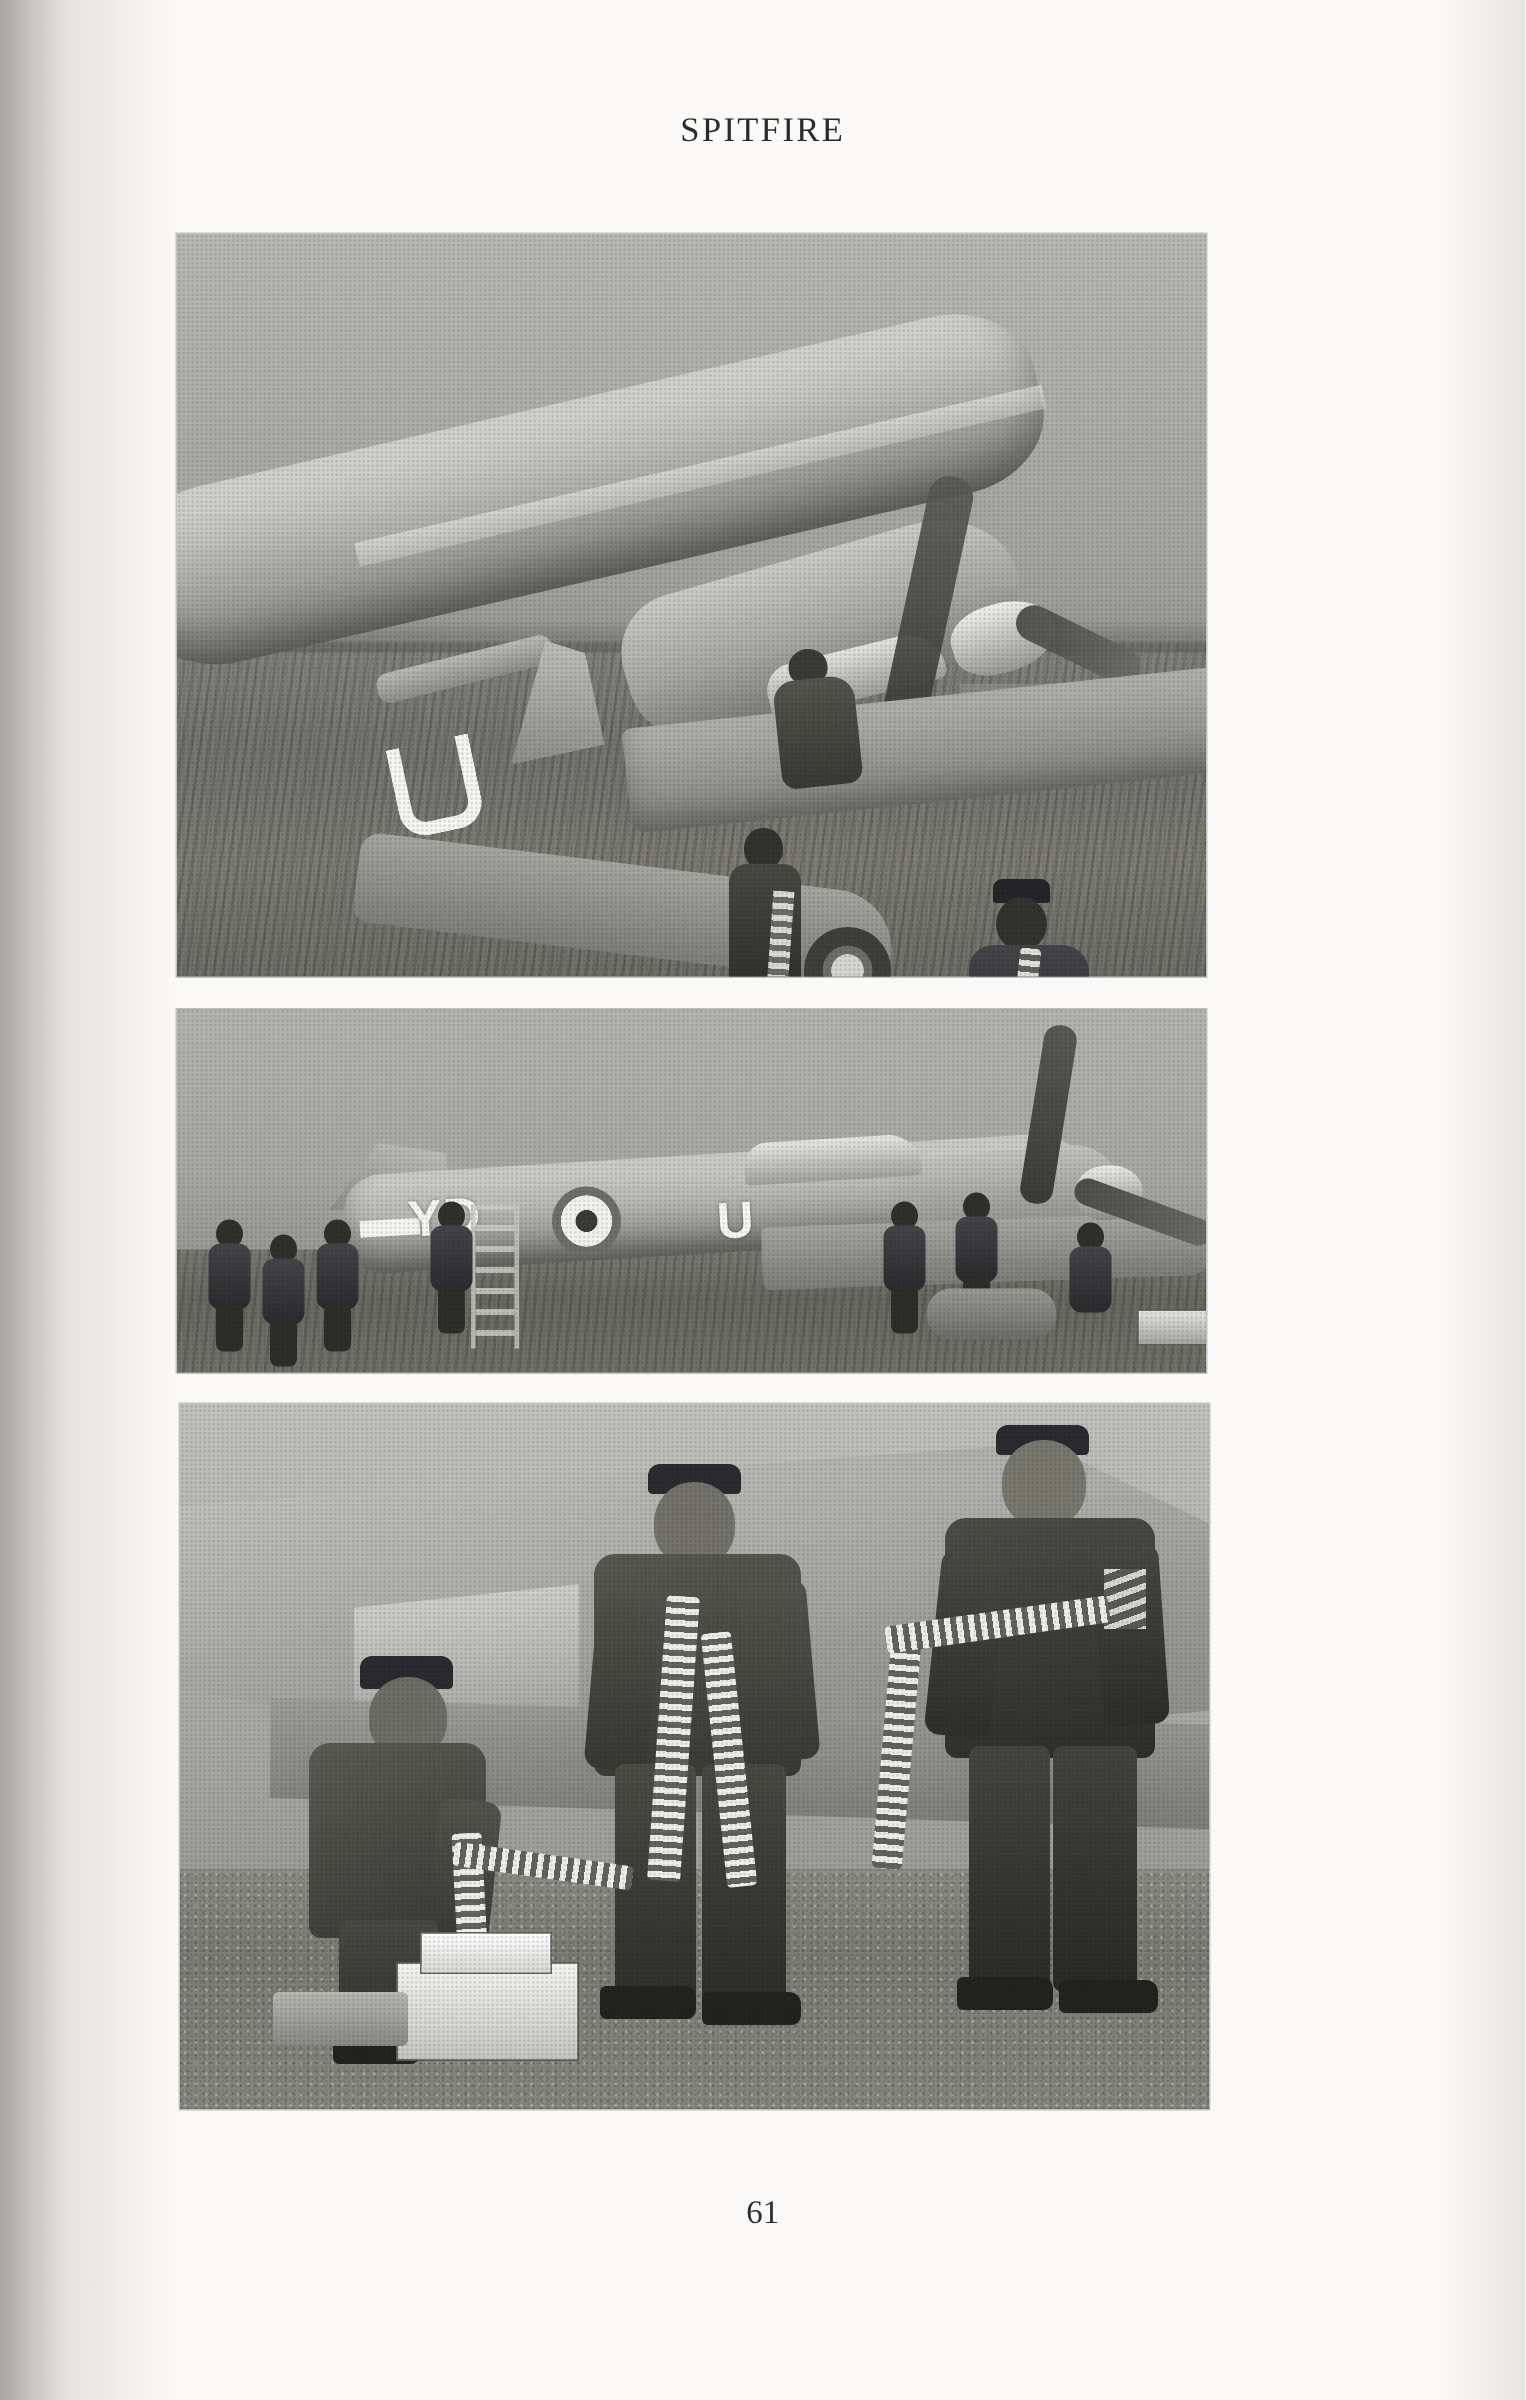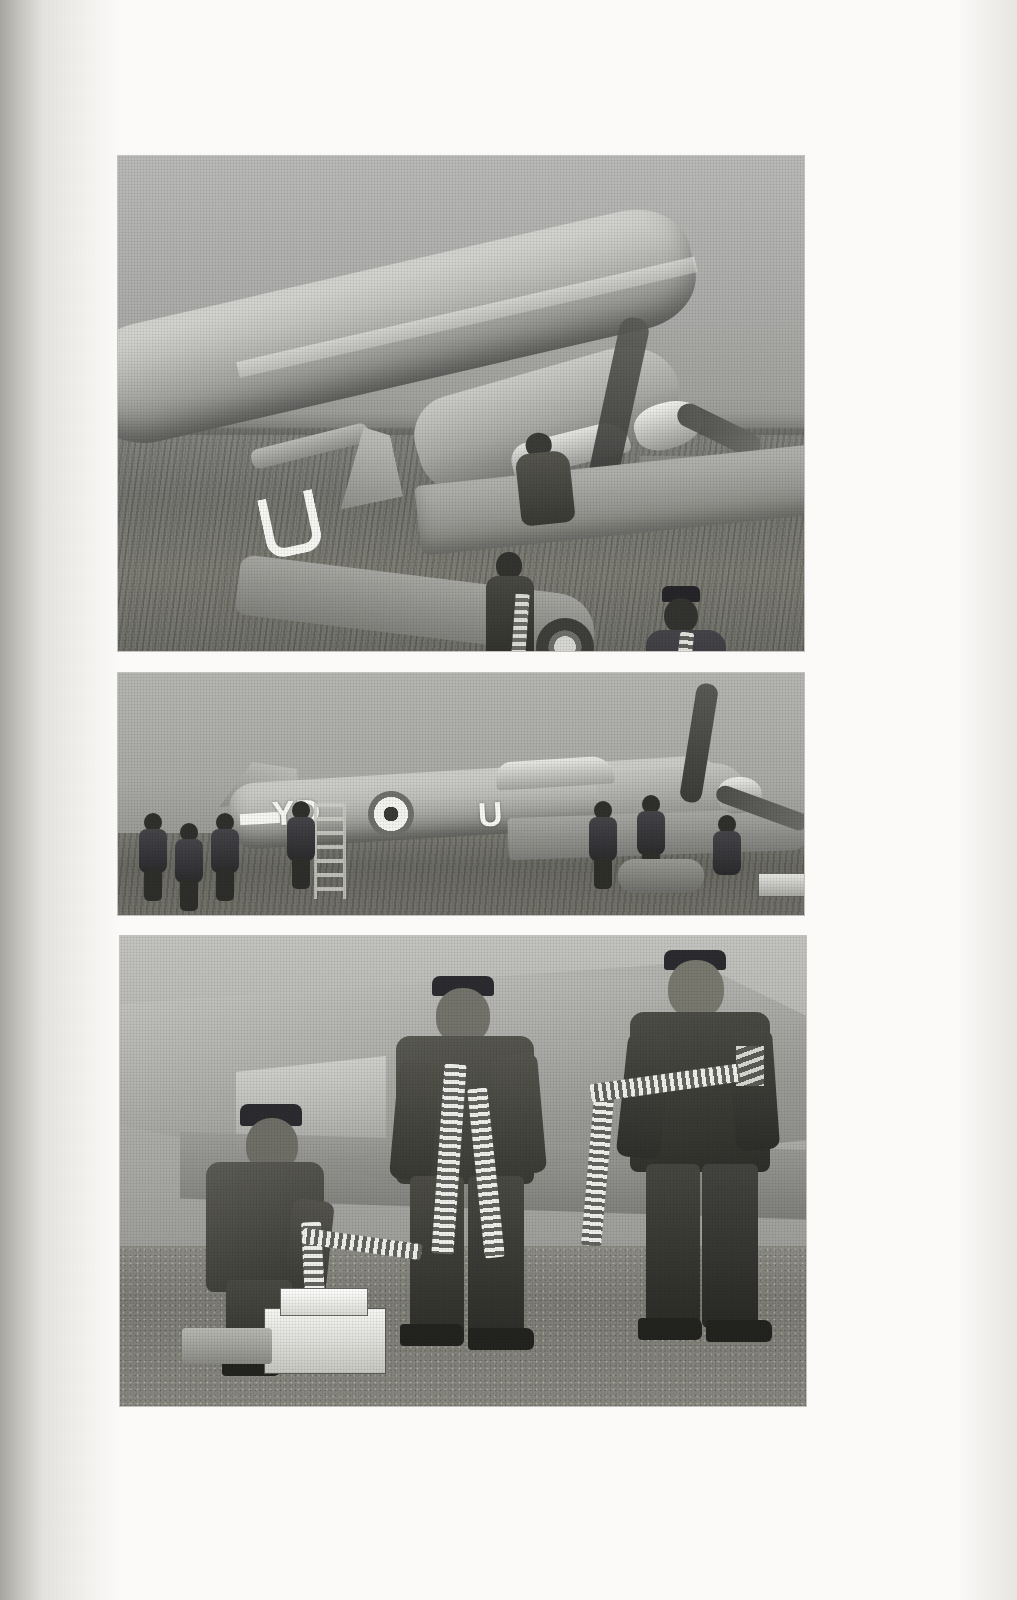--- a/index.html
+++ b/index.html
@@ -403,20 +403,21 @@
     text-align:center;
     font-size: 22px;
     color:#2e2e2e;
   }
 </style>
 </head>
 <body>
 
 <div class="page">
 
+  <div class="running-head">SPITFIRE</div>
 
   <div class="figure fig1">
     <div class="f1-sky"></div>
     <div class="f1-ground"></div>
     <div class="f1-grass-tex"></div>
     <div class="f1-horizon"></div>
 
     <div class="f1-bg-huts"></div>
     <div class="f1-bg-hut2"></div>
 
@@ -573,17 +574,18 @@
     <div class="belt-h" style="left:182px; top:300px; width:120px; height:16px; transform:rotate(8deg);"></div>
 
     <div style="position:absolute; left:144px; top:372px; width:120px; height:64px; background:linear-gradient(180deg,#f6f6f3,#c6c6c1); border:1px solid #5a5a54;"></div>
     <div style="position:absolute; left:160px; top:352px; width:86px; height:26px; background:linear-gradient(180deg,#ffffff,#d9d9d4); border:1px solid #6a6a64;"></div>
     <div style="position:absolute; left:62px; top:392px; width:90px; height:36px; background:linear-gradient(180deg,#b9b9b4,#8a8a85); border-radius:4px;"></div>
 
     <div class="halftone"></div>
     <div class="ph-label">Black and white photograph: three airmen standing and crouching beneath a Spitfire wing, handling .303 ammunition belts feeding from a white ammunition box on the gravel dispersal.</div>
   </div>
 
+  <div class="folio">61</div>
 
   <div class="gutter-shade"></div>
   <div class="edge-shade-right"></div>
   <div class="paper-noise"></div>
 </div>
 
 </body></html>

